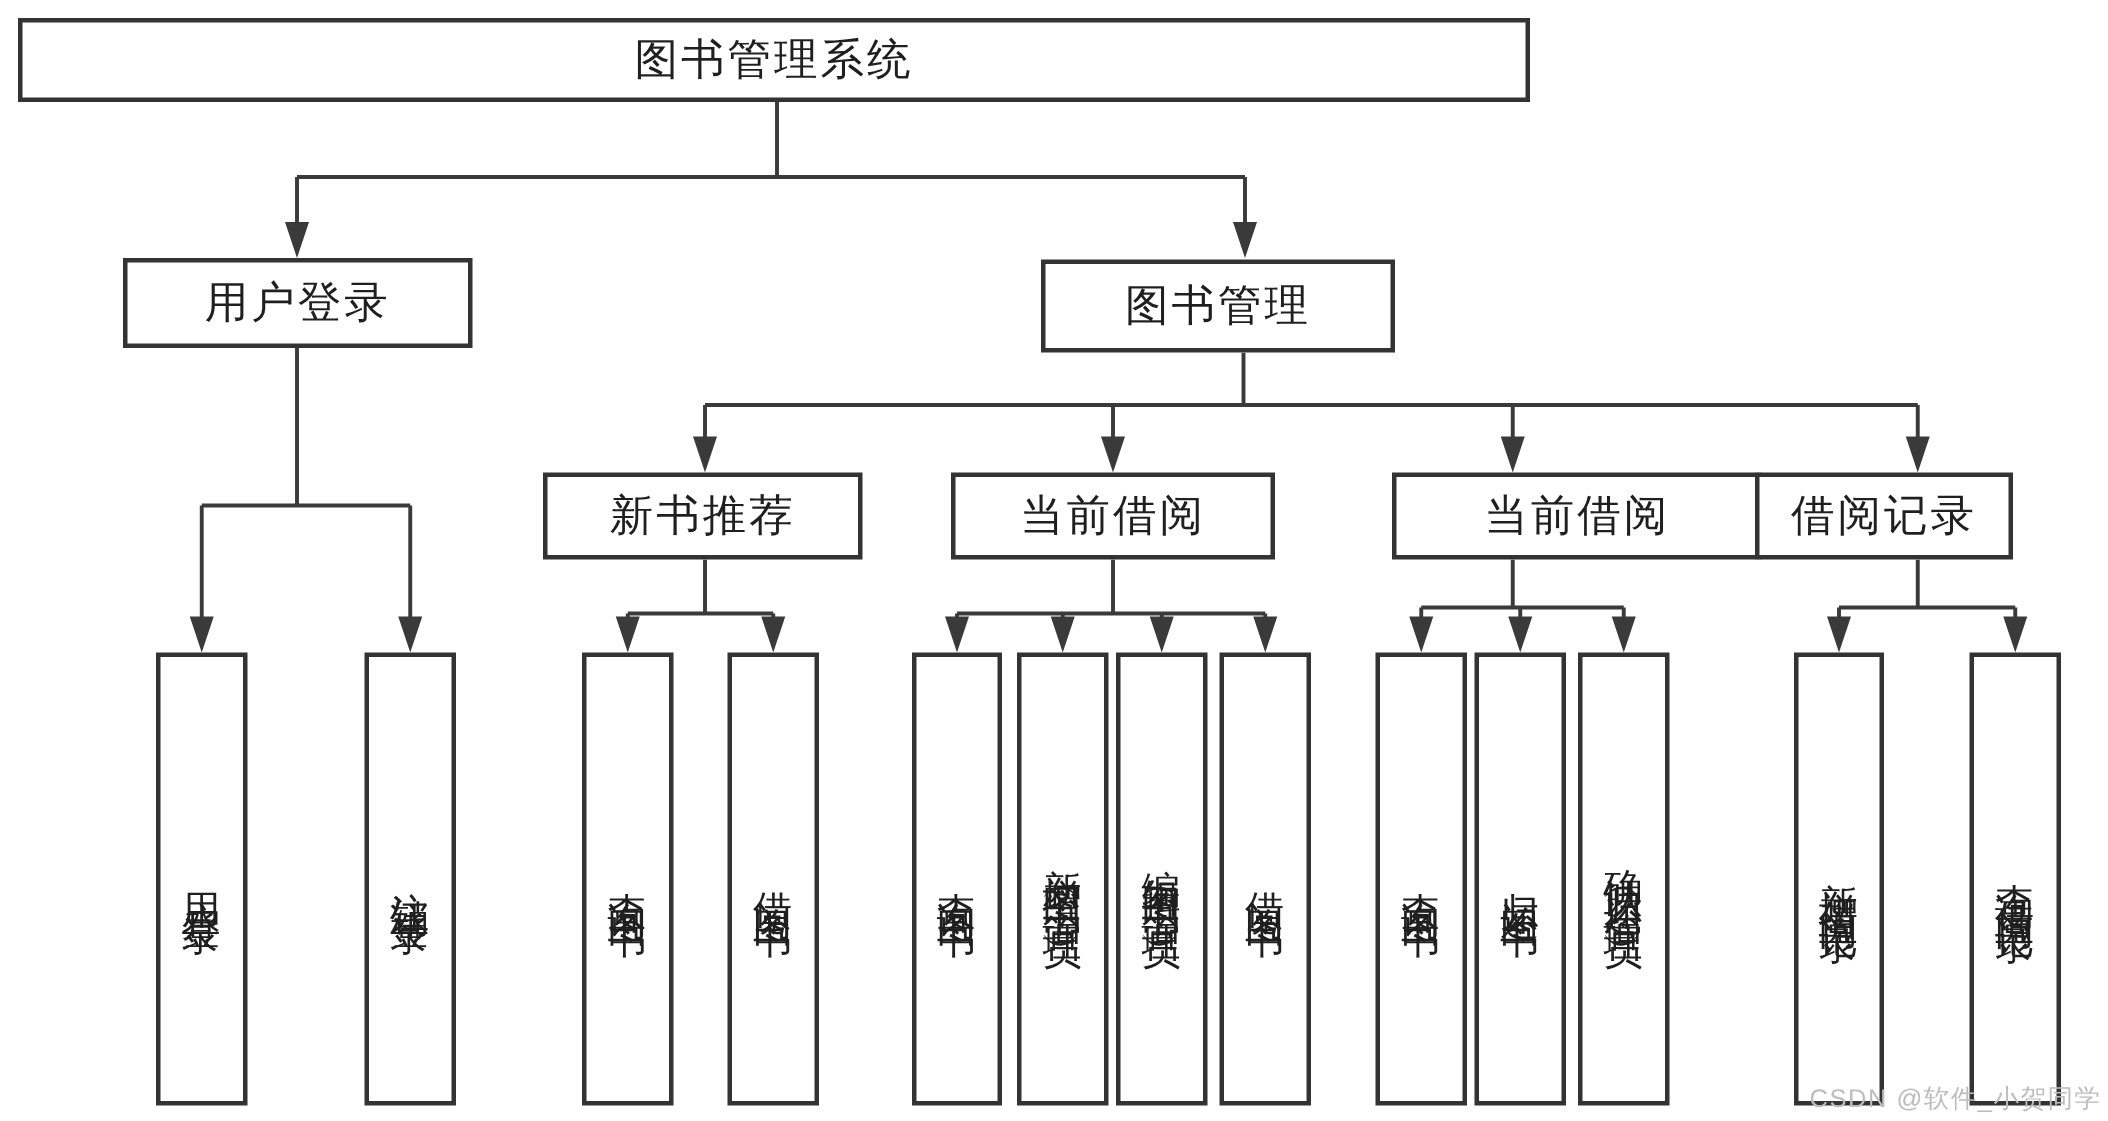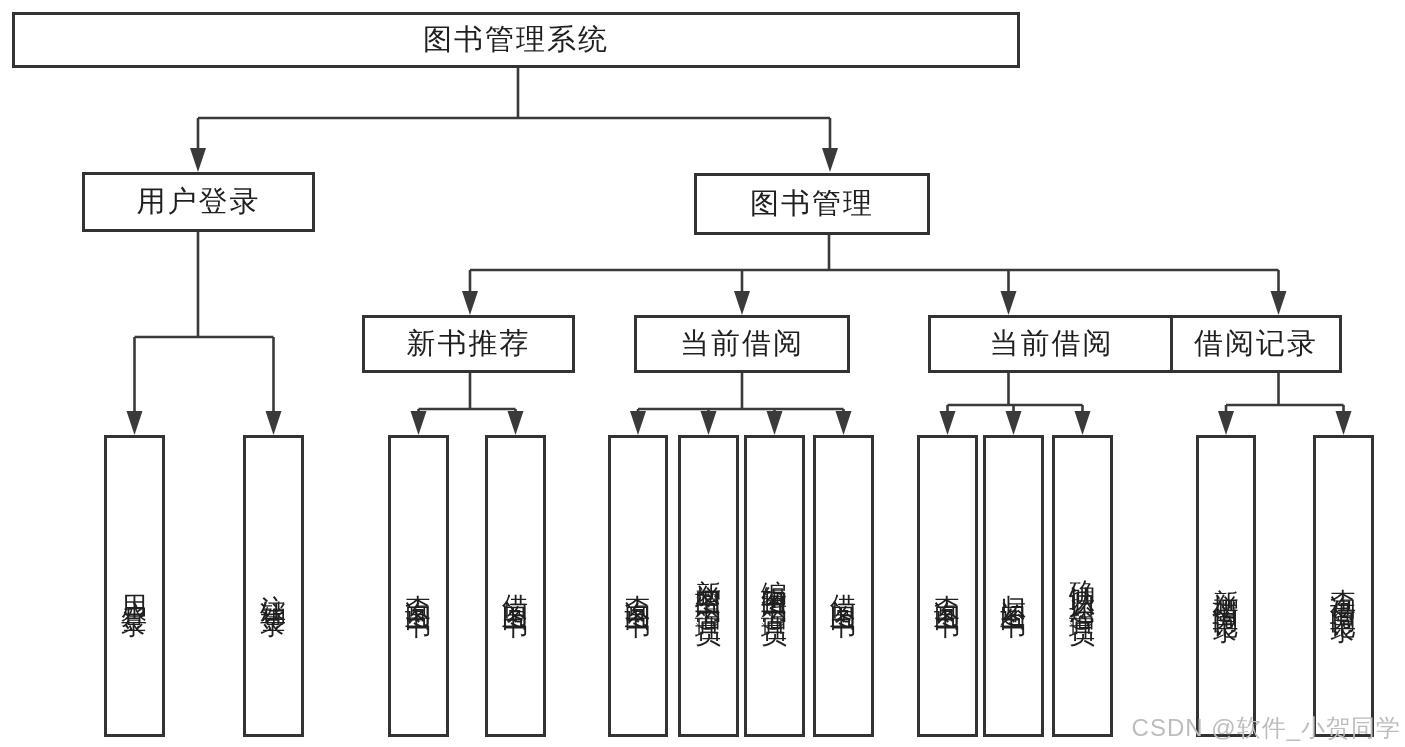--- a/index.html
+++ b/index.html
@@ -20,21 +20,21 @@
     display:flex;align-items:center;justify-content:center;
     color:var(--text);
   }
   .node.h{font-size:29px;letter-spacing:2px;}
   .node.v{
     writing-mode:vertical-rl;text-orientation:mixed;
     font-size:26px;letter-spacing:6px;line-height:1;
   }
   .watermark{
     position:absolute;right:4px;bottom:3px;z-index:3;
-    font-size:24px;letter-spacing:1px;color:var(--watermark);
+    font-size:17px;letter-spacing:1px;color:var(--watermark);
   }
 </style>
 </head>
 <body>
 
 <div id="stage">
 
   <svg class="connector" viewBox="0 0 1405 747" xmlns="http://www.w3.org/2000/svg">
 
     <path d="M518,68 V118 M198,118 H830 M198,118 V152 M830,118 V152"></path>

